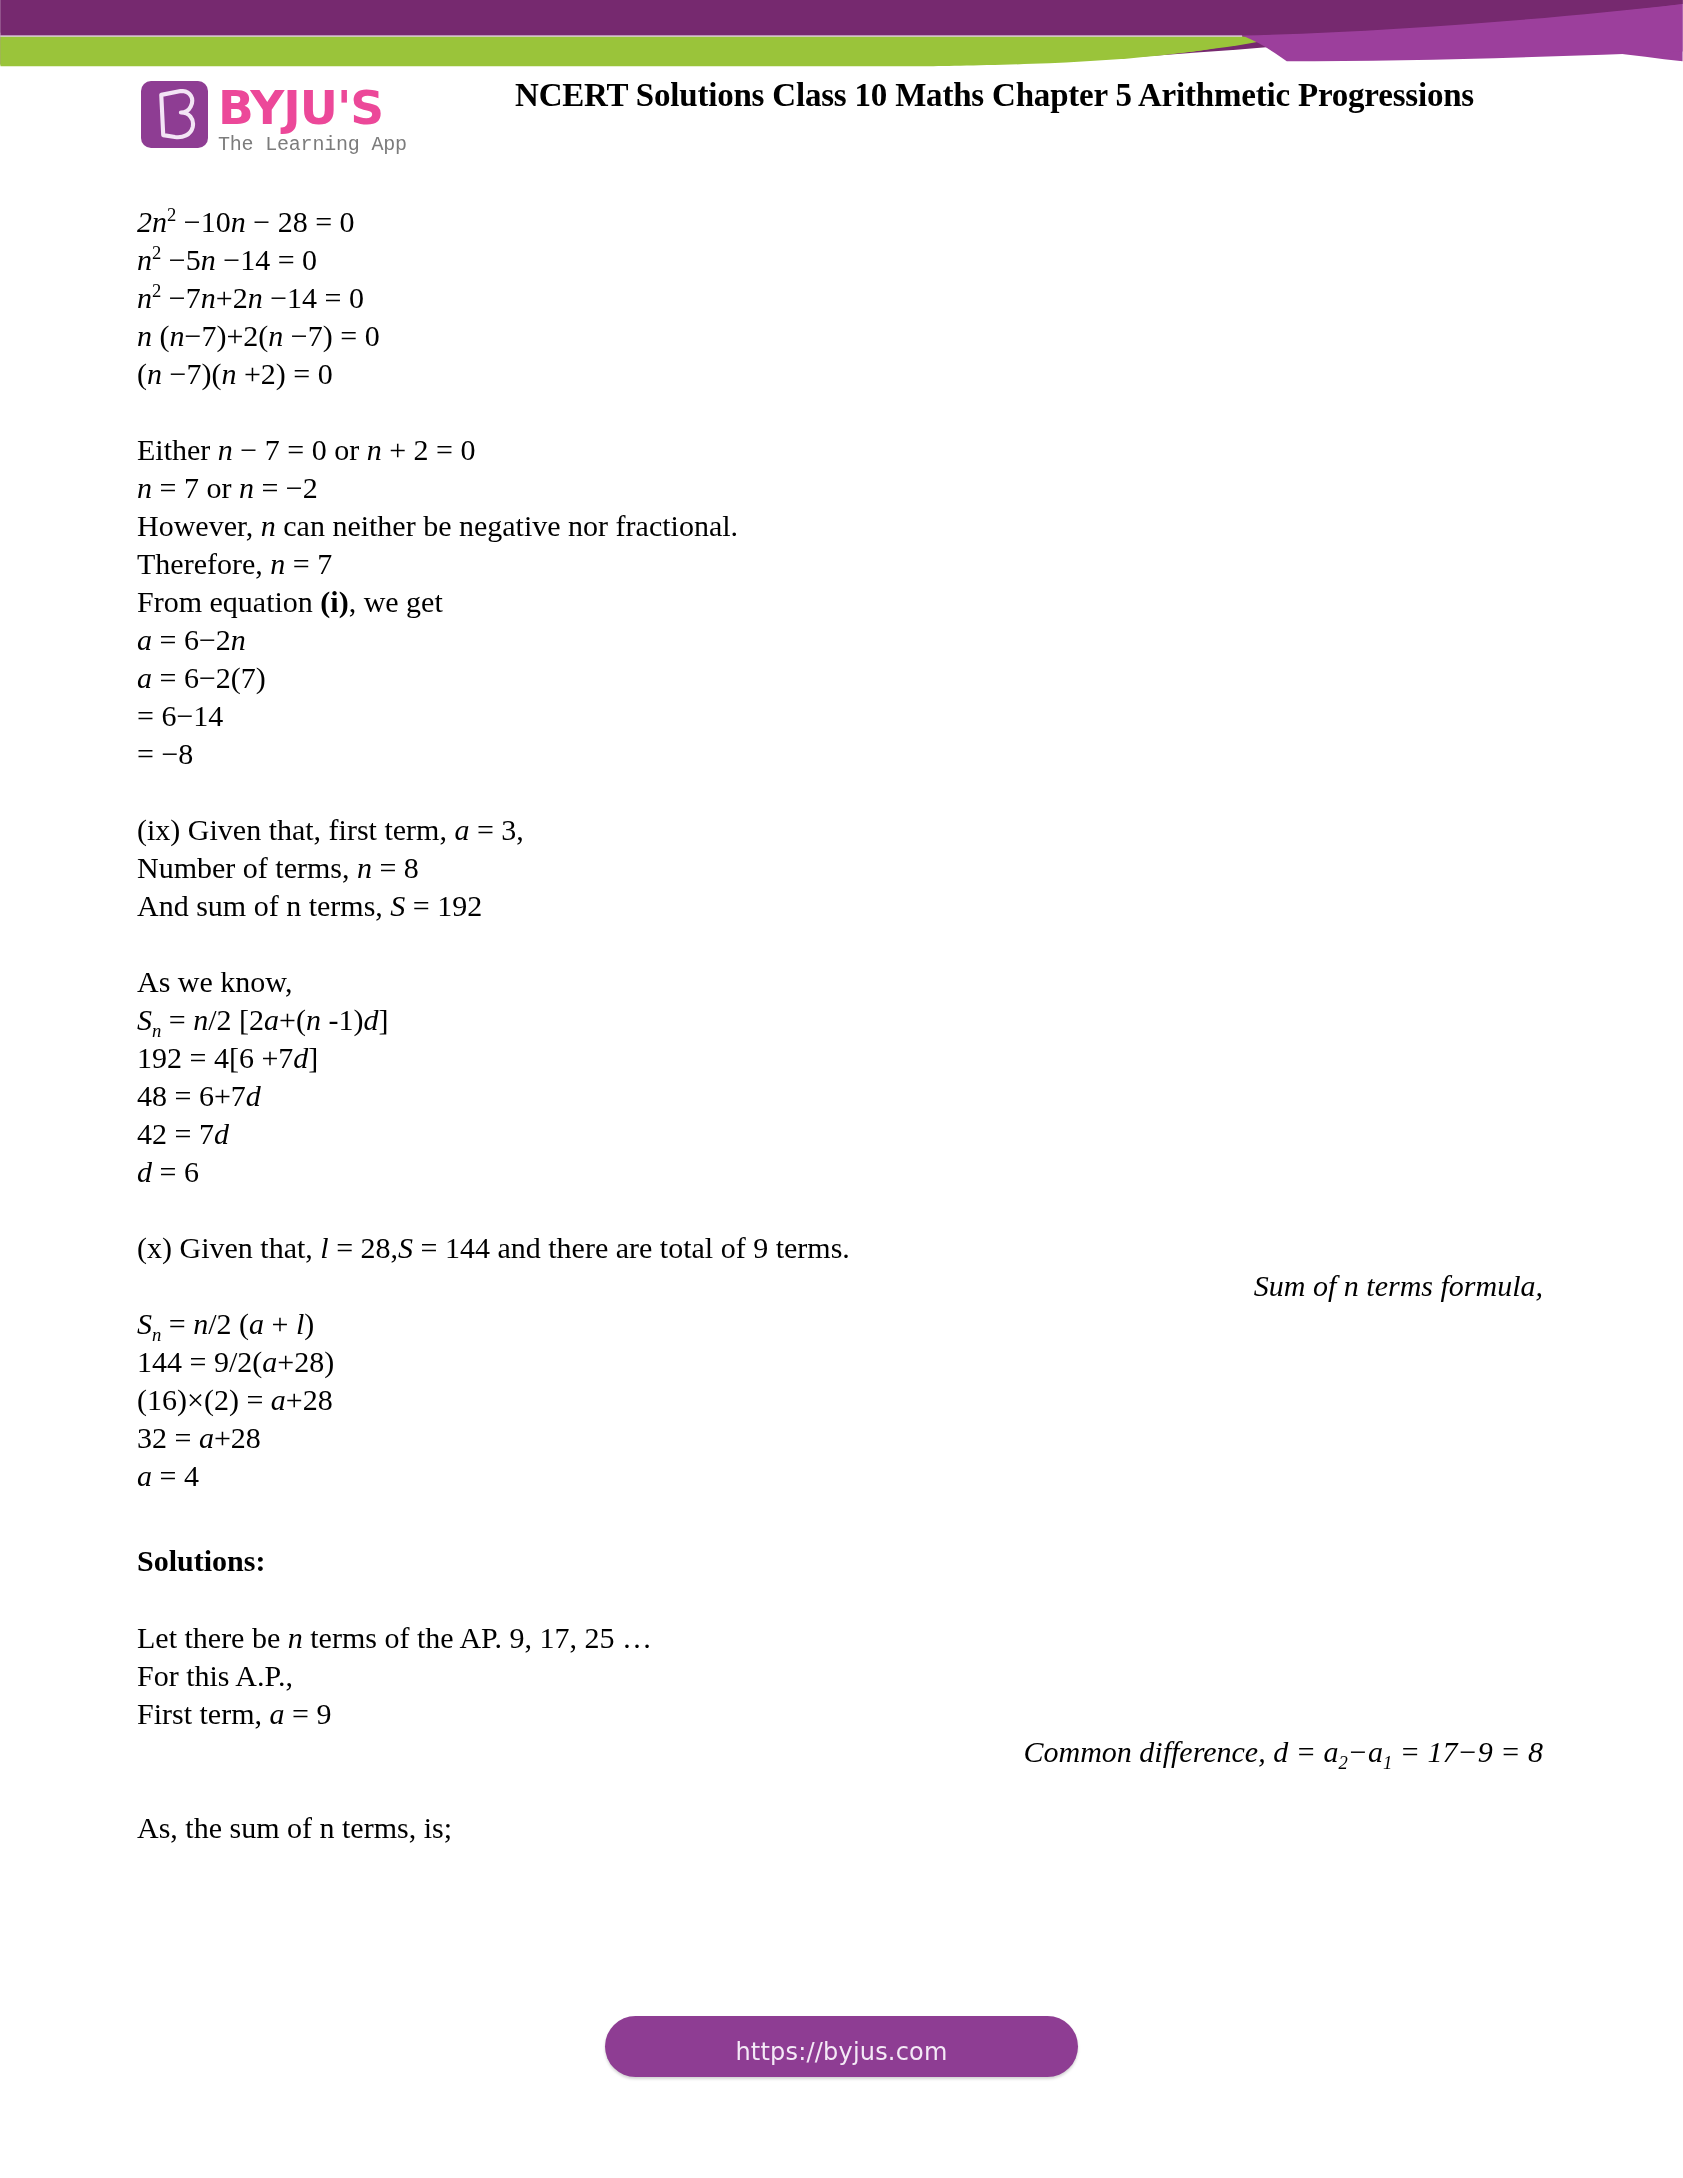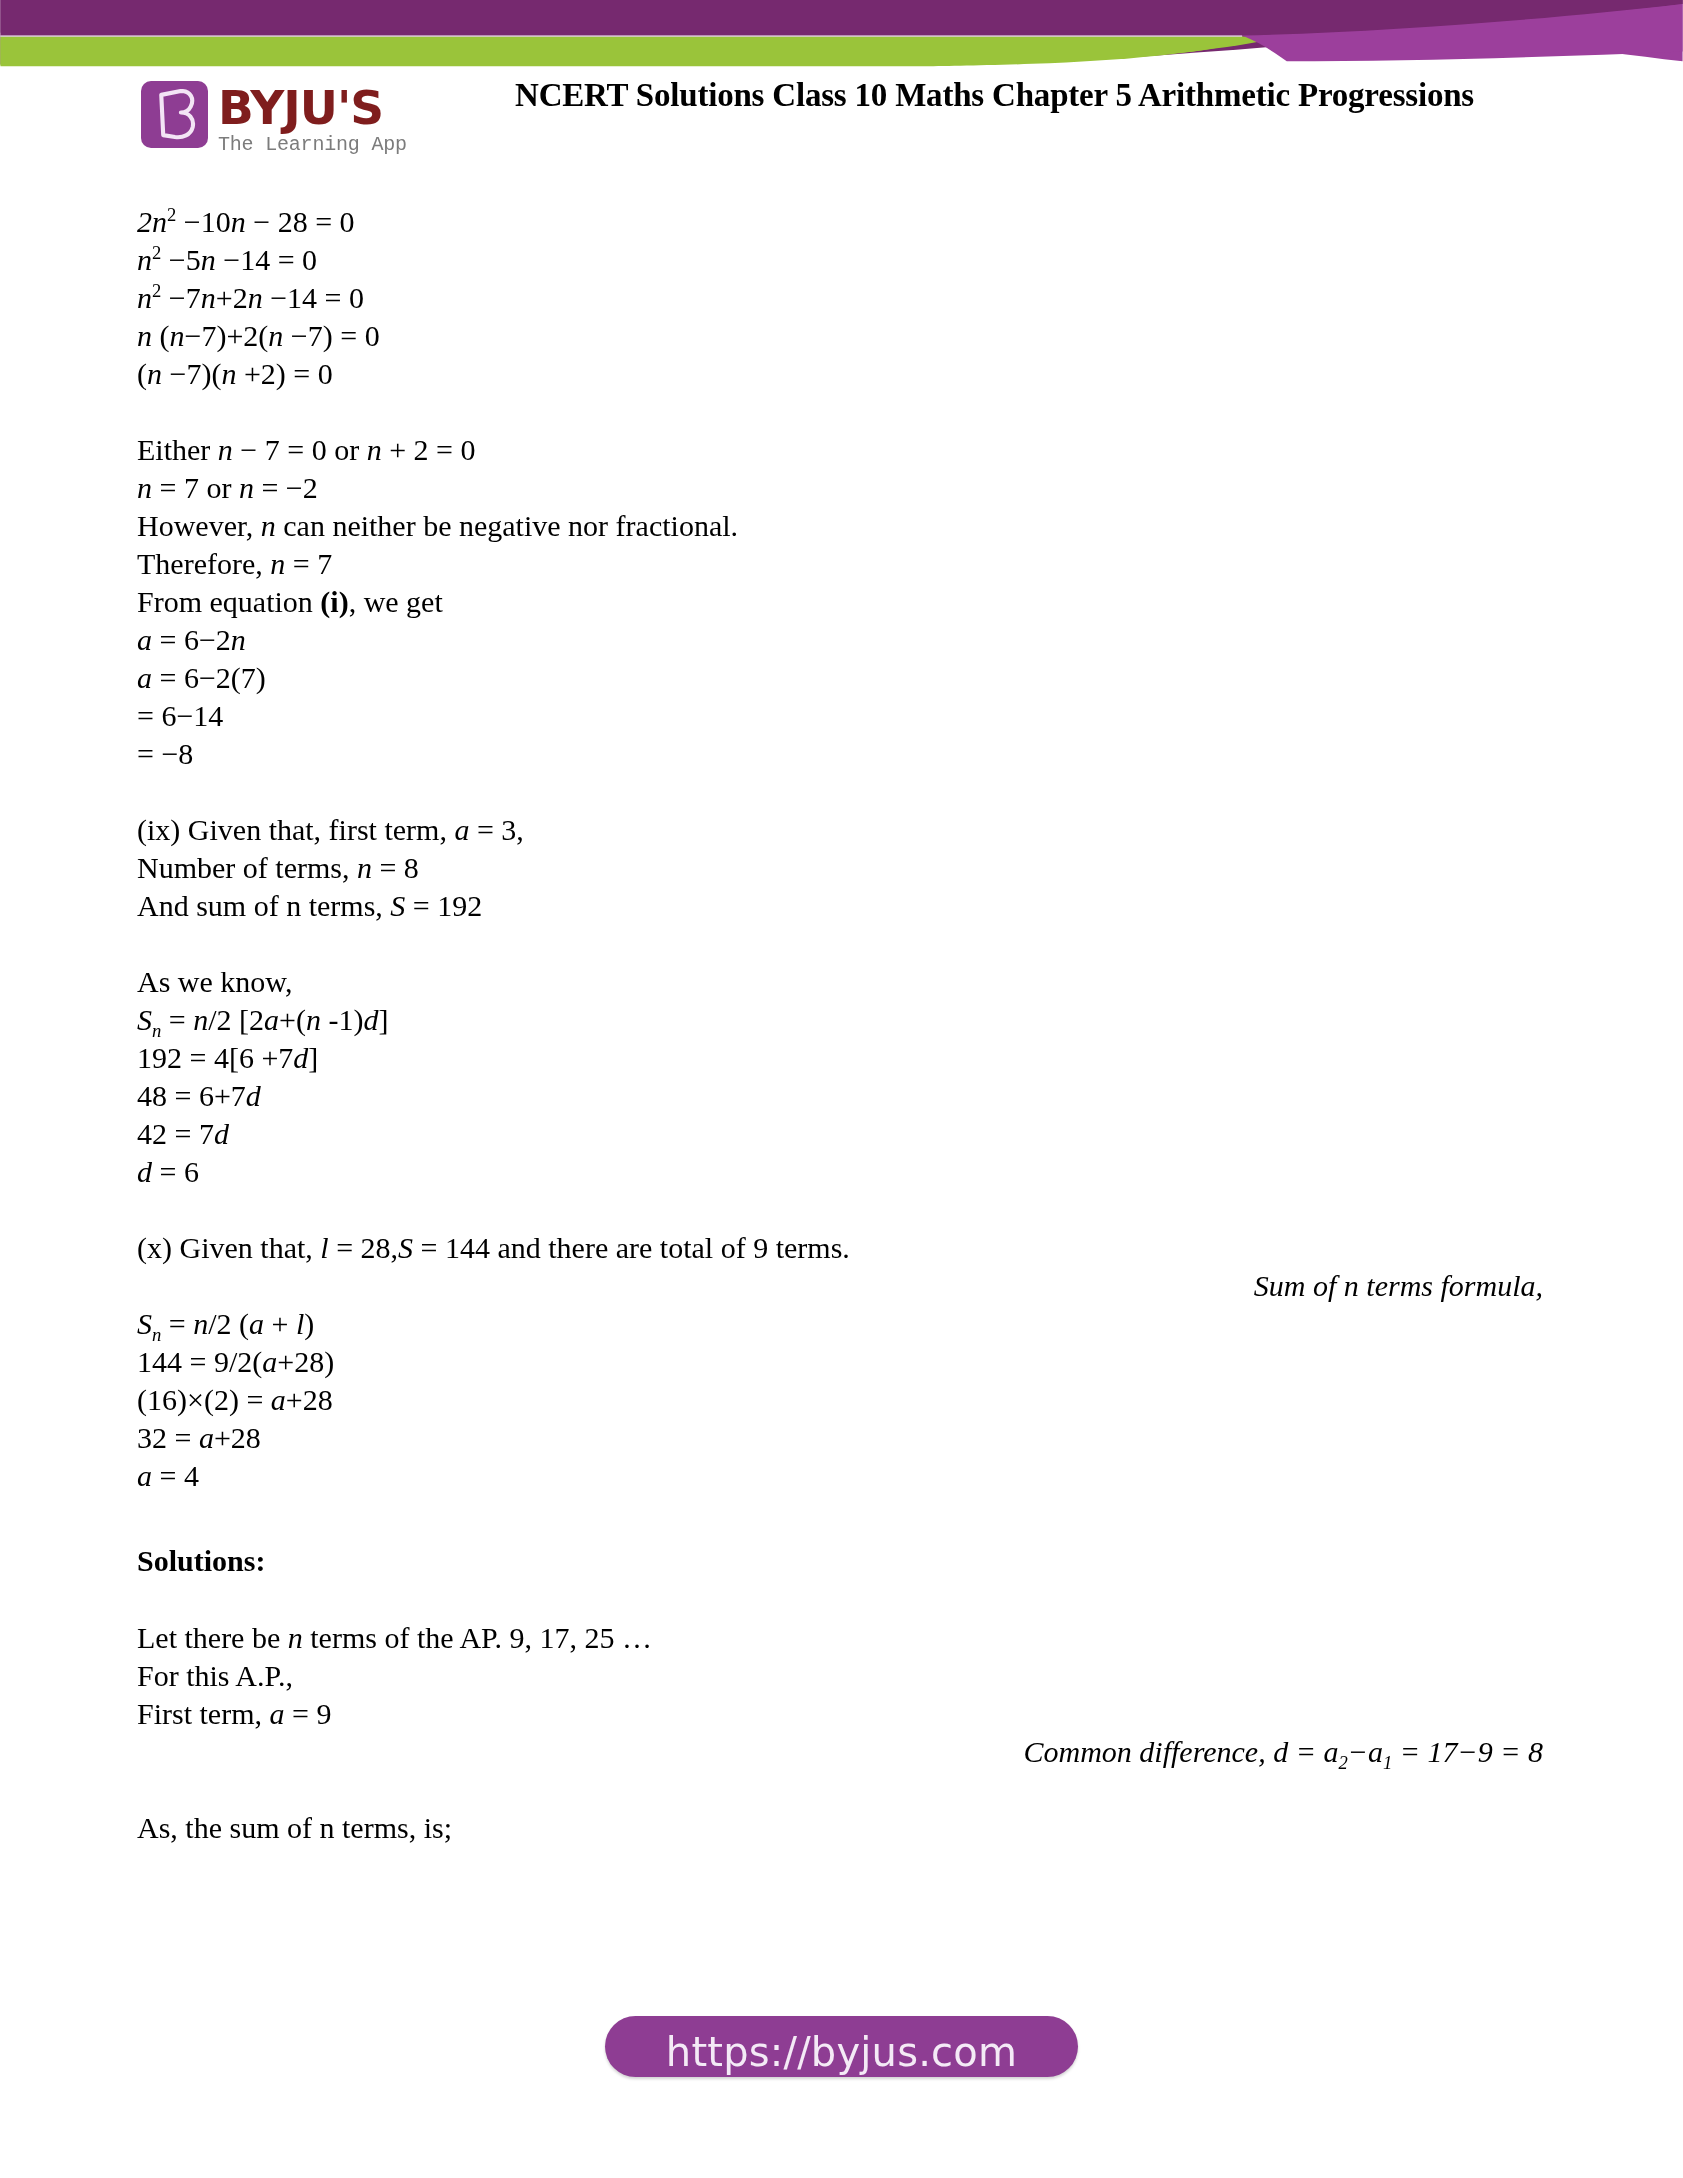--- a/index.html
+++ b/index.html
@@ -54,21 +54,21 @@
   .logo-text-col {
     margin-left: 10px;
     padding-top: 2px;
   }
   .logo-word {
     font-family: "DejaVu Sans", sans-serif;
     font-weight: bold;
     font-size: 47px;
     line-height: 49px;
     letter-spacing: -1px;
-    color: #7f1d1d;
+    color: #ec4899;
   }
   .logo-tag {
     font-family: Liberation Mono, monospace;
     font-size: 20px;
     line-height: 24px;
     color: #7c7c7c;
     letter-spacing: -0.2px;
     margin-top: 1px;
   }
 
@@ -126,21 +126,21 @@
     height: 61px;
     border-radius: 34px;
     background: #8e3d93;
     display: flex;
     align-items: center;
     justify-content: center;
     box-shadow: 0 2px 3px rgba(0,0,0,0.18);
   }
   .footer-pill span {
     font-family: "DejaVu Sans", sans-serif;
-    font-size: 40px;
+    font-size: 24px;
     color: #f4eaf6;
     letter-spacing: 0.2px;
     margin-top: 10px;
   }
 </style>
 </head>
 <body>
 
 <div class="banner">
   <svg width="1683" height="94" viewBox="0 0 1700 95" xmlns="http://www.w3.org/2000/svg">

